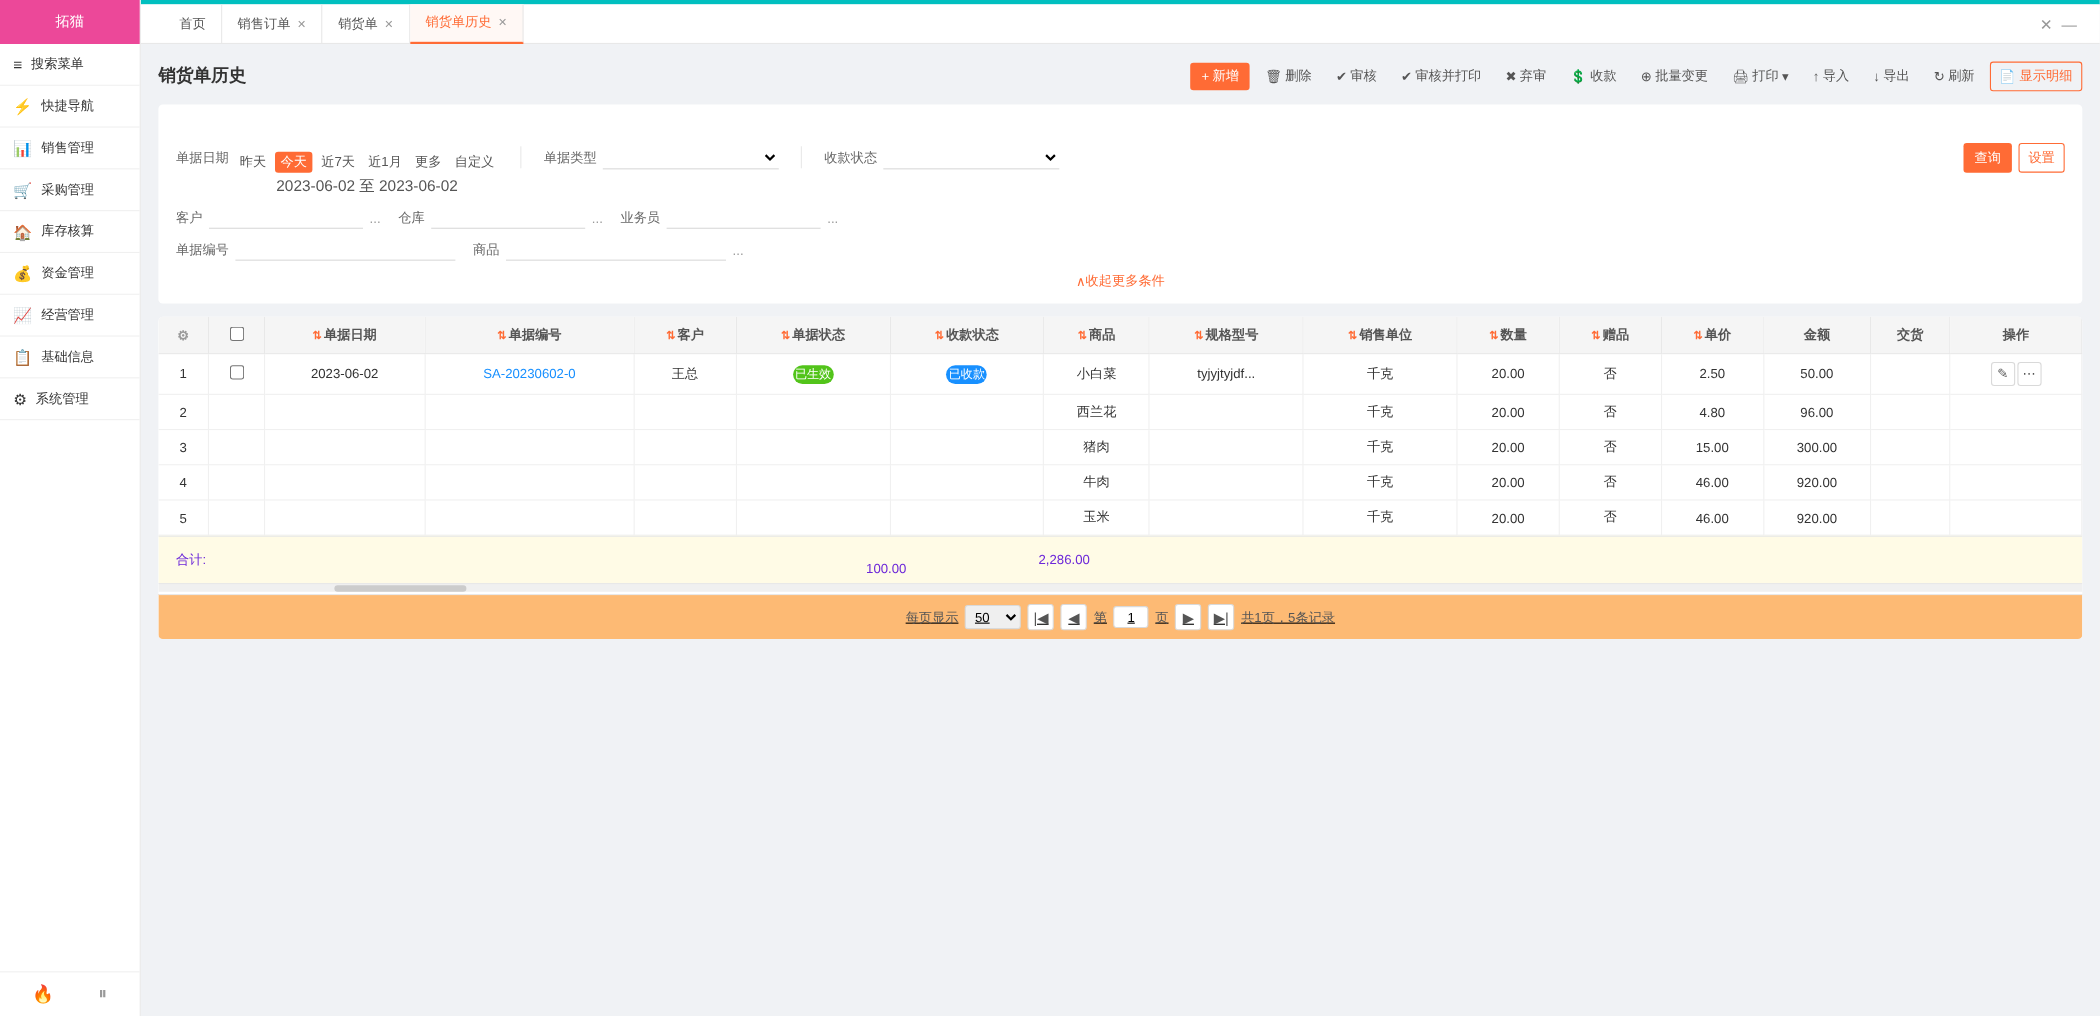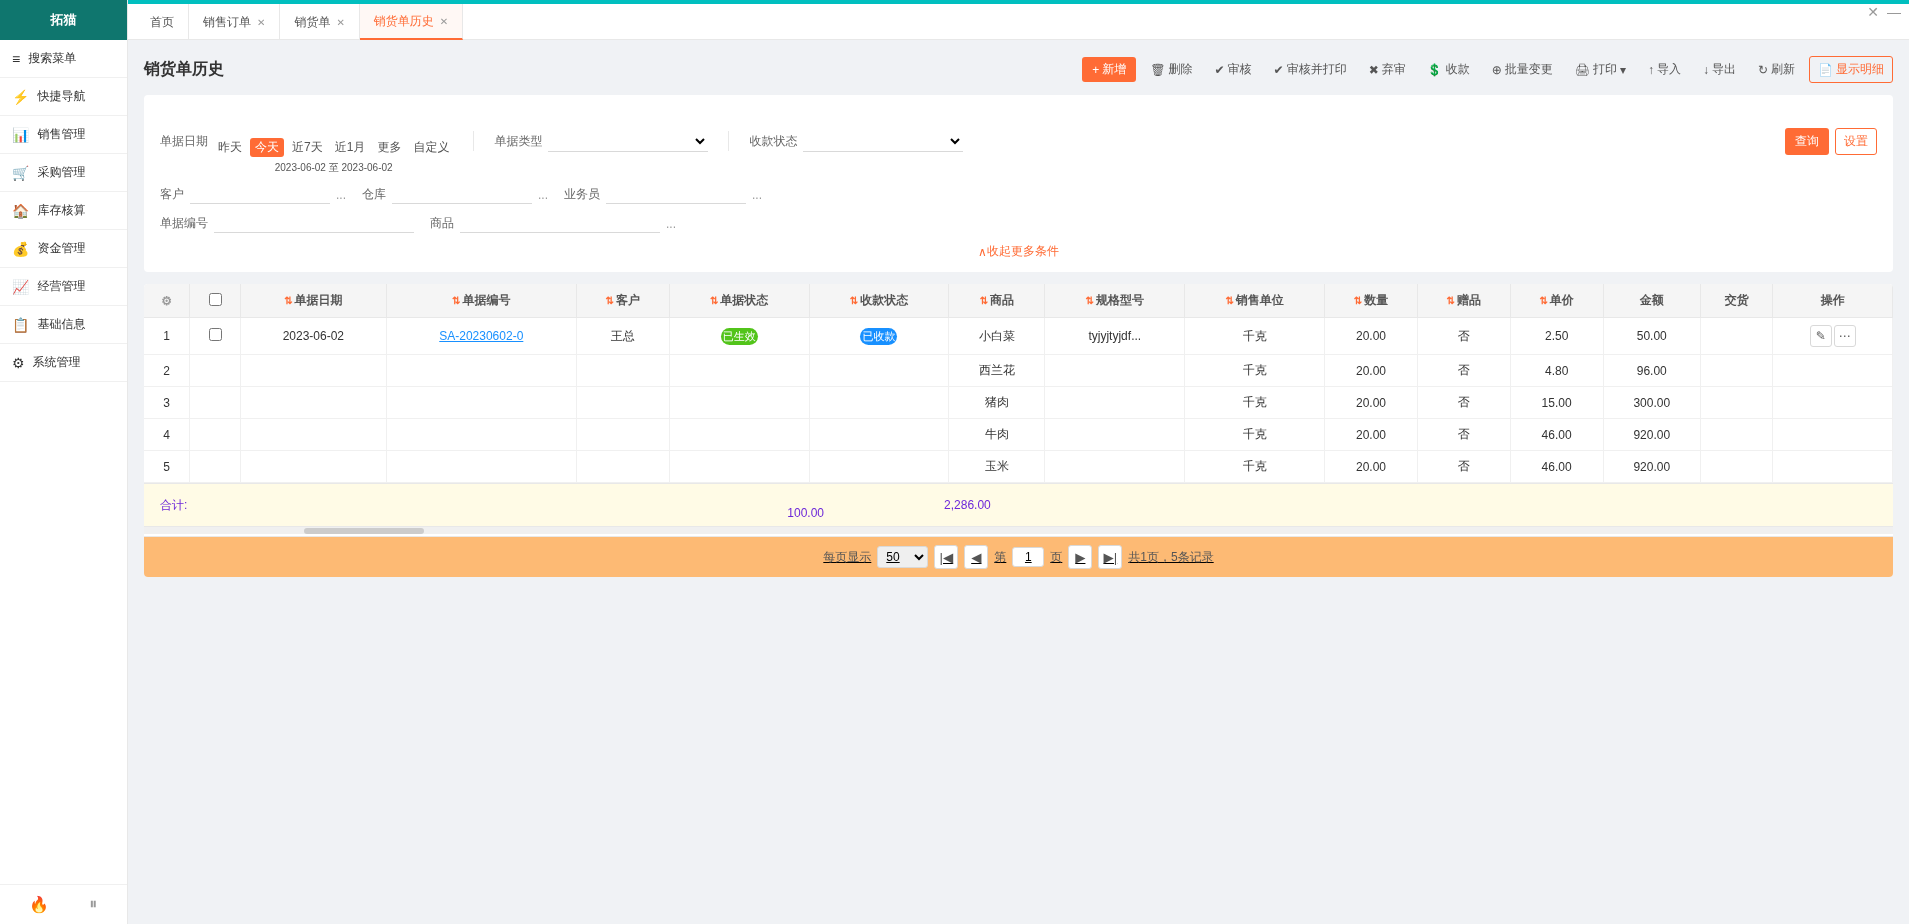--- a/index.html
+++ b/index.html
@@ -10,27 +10,27 @@
       width: 128px;
       background: #fff;
       border-right: 1px solid #e8e8e8;
       display: flex;
       flex-direction: column;
       height: 100%;
       flex-shrink: 0;
     }
     .sidebar-logo {
       height: 40px;
-      background: #0f766e;
+      background: #ec4899;
       display: flex;
       align-items: center;
       justify-content: center;
       color: #fff;
       font-size: 13px;
-      font-weight: bold;
+      font-weight: normal;
       cursor: pointer;
     }
     .sidebar-item {
       display: flex;
       align-items: center;
       padding: 10px 12px;
       cursor: pointer;
       color: #333;
       font-size: 12px;
       border-bottom: 1px solid #f0f0f0;
@@ -51,22 +51,23 @@
       display: flex;
       flex-direction: column;
       overflow: hidden;
     }
 
     
     .tab-bar {
       background: #fff;
       border-bottom: 1px solid #e8e8e8;
       display: flex;
+      align-items: center;
       height: 36px;
-      padding: 0 8px;
+      padding: 0 21px;
       flex-shrink: 0;
     }
     .tab {
       padding: 0 14px;
       height: 36px;
       display: flex;
       align-items: center;
       cursor: pointer;
       color: #555;
       font-size: 12px;
@@ -192,21 +193,21 @@
       color: #555;
       padding: 1px 4px;
     }
     .date-tab.active {
       background: #ff6b35;
       color: #fff;
       border-radius: 3px;
       padding: 1px 5px;
       margin-top: 31px;
     }
-    .date-value { font-size: 10px; color: #555; }
+    .date-value { font-size: 14px; color: #555; }
     .ellipsis-btn { color: #999; cursor: pointer; font-size: 12px; }
     .collapse-btn {
       display: flex;
       align-items: center;
       justify-content: center;
       cursor: pointer;
       color: #ff6b35;
       font-size: 12px;
       margin-top: 4px;
     }
@@ -242,21 +243,21 @@
     }
     .badge {
       display: inline-block;
       padding: 1px 2px;
       border-radius: 10px;
       font-size: 11px;
       color: #fff;
     }
     .badge-green { background: #52c41a; }
     .badge-blue { background: #1890ff; }
-    .link-text { color: #1890ff; cursor: pointer; text-decoration: underline; }
+    .link-text { color: #1890ff; cursor: pointer; }
     .action-btn {
       display: inline-flex;
       align-items: center;
       justify-content: center;
       width: 22px;
       height: 22px;
       border: 1px solid #d9d9d9;
       border-radius: 3px;
       cursor: pointer;
       color: #555;

